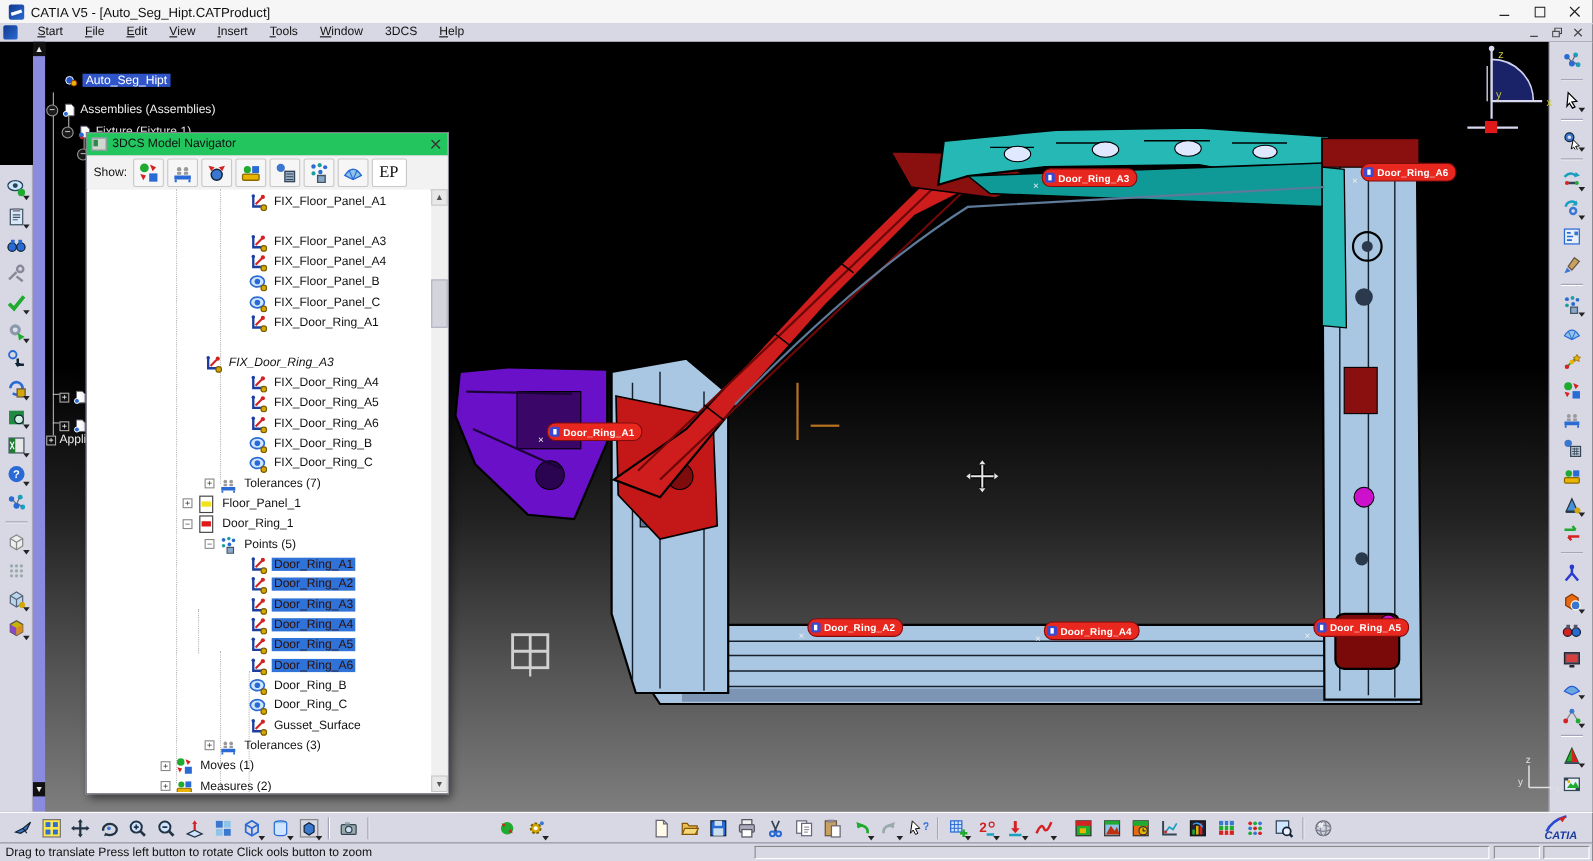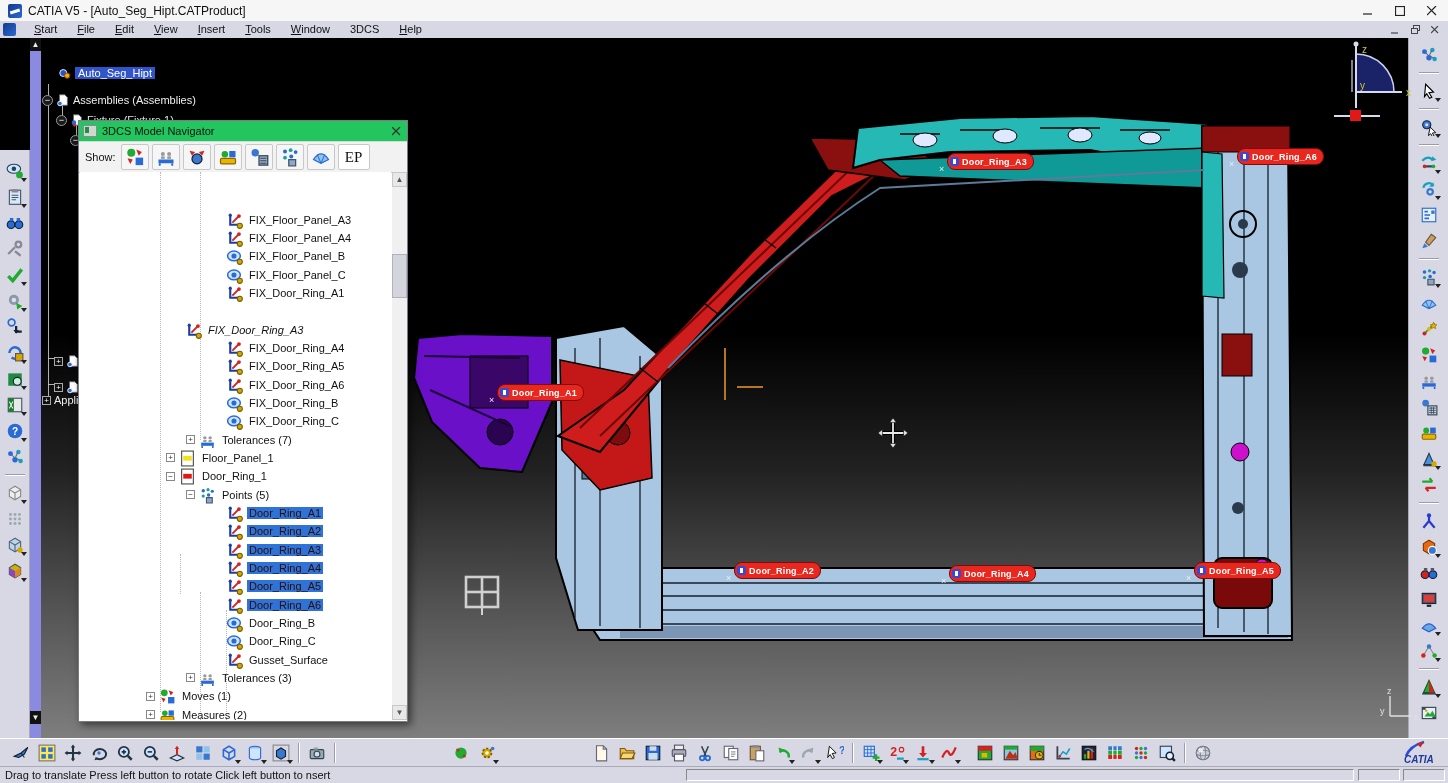--- a/index.html
+++ b/index.html
@@ -502,20 +502,30 @@
         </svg>
       </div>
       <div class="show-btn ep">EP</div>
     </div>
   <div id="dlg-tree">
     <div class="dotline" style="left:80px;top:0;height:540px;"></div>
     <div class="dotline" style="left:100px;top:382px;height:40px;"></div>
     <div class="dotline" style="left:120px;top:0;height:268px;"></div>
     <div class="dotline" style="left:120px;top:420px;height:186px;"></div>
     <div class="dotline" style="left:146px;top:438px;height:160px;"></div>
+  <div class="nav-row" style="top: 2px; padding-left: 146px;">
+        <span class="nav-icon"><svg viewBox="0 0 16 16" width="17" height="17">
+            <path d="M4 3v9h8" fill="none" stroke="#1b3fa0" stroke-width="2"></path>
+            <path d="M6 10l4-4M10 6l2-2" stroke="#d42222" stroke-width="1.8"></path>
+            <circle cx="12.2" cy="3.8" r="1.8" fill="#d42222"></circle>
+            <circle cx="4" cy="3" r="1.5" fill="#1b3fa0"></circle>
+            <circle cx="13" cy="13" r="2.4" fill="#d4a800" stroke="#7a5c00"></circle>
+          </svg></span>
+        <span class="nav-label">FIX_Floor_Panel_A1</span>
+      </div>
       <div class="nav-row" style="top: 38.66px; padding-left: 146px;">
         <span class="nav-icon"><svg viewBox="0 0 16 16" width="17" height="17">
             <path d="M4 3v9h8" fill="none" stroke="#1b3fa0" stroke-width="2"></path>
             <path d="M6 10l4-4M10 6l2-2" stroke="#d42222" stroke-width="1.8"></path>
             <circle cx="12.2" cy="3.8" r="1.8" fill="#d42222"></circle>
             <circle cx="4" cy="3" r="1.5" fill="#1b3fa0"></circle>
             <circle cx="13" cy="13" r="2.4" fill="#d4a800" stroke="#7a5c00"></circle>
           </svg></span>
         <span class="nav-label">FIX_Floor_Panel_A3</span>
       </div>
@@ -1453,17 +1463,17 @@
   <div id="catia-logo">
     <svg width="52" height="26" viewBox="0 0 52 26">
       <path d="M34 2 Q20 6 16 16" fill="none" stroke="#2a4ad4" stroke-width="2.4"></path>
       <path d="M34 2l-7 1.6 3.4 4z" fill="#d42222"></path>
       <text x="14" y="23" font-size="10" font-weight="bold" font-style="italic" fill="#1a3a9c">CATIA</text>
     </svg>
   </div>
 </div>
 
 <div id="statusbar" class="abs">
-  <span id="status-msg">Drag to translate  Press left button to rotate  Click left button to nsert</span>
+  <span id="status-msg">Drag to translate  Press left button to rotate  Click ools button to zoom</span>
   <div class="sunken" style="position:absolute;left:686px;width:668px;"></div>
   <div class="sunken" style="position:absolute;left:1358px;width:42px;"></div>
   <div class="sunken" style="position:absolute;left:1403px;width:42px;"></div>
 </div>
 
 </body></html>

